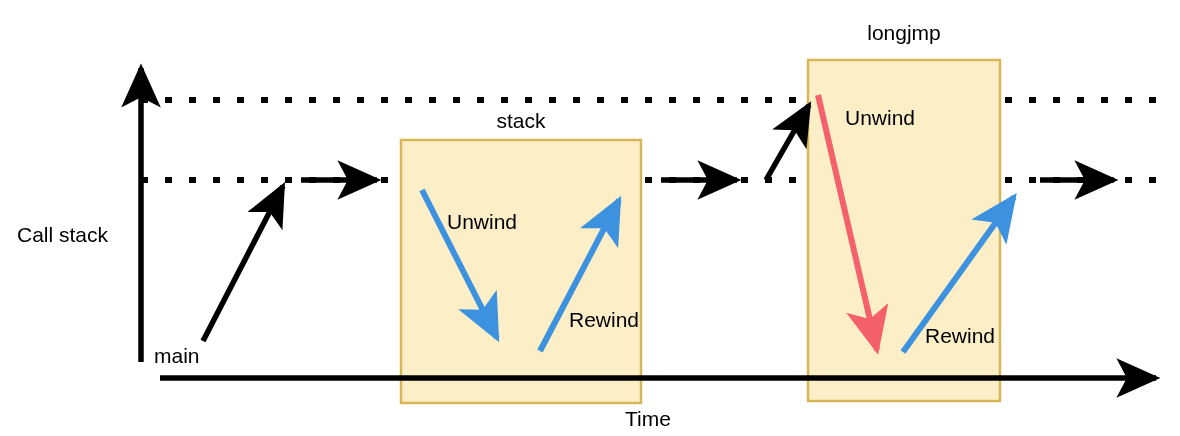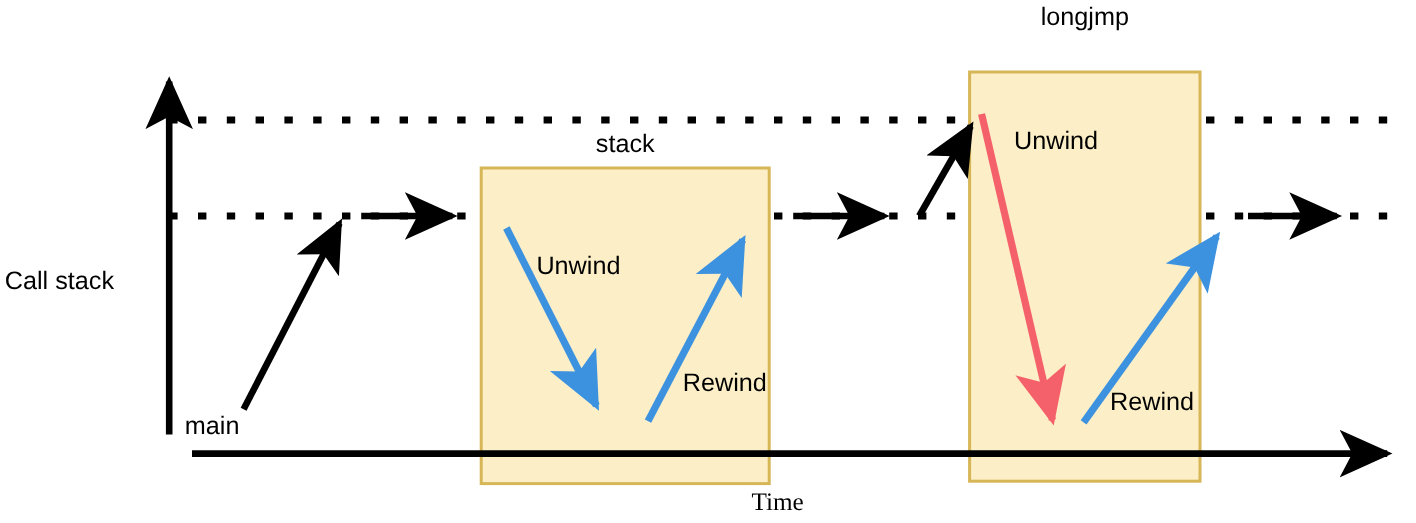--- a/index.html
+++ b/index.html
@@ -72,29 +72,29 @@
     <line x1="766" y1="180" x2="809" y2="105" stroke="#000000" stroke-width="5.5" marker-end="url(#ah-black)"></line>
     <line x1="1040" y1="180" x2="1114" y2="180" stroke="#000000" stroke-width="5.5" marker-end="url(#ah-black)"></line>
 
     <line x1="422" y1="190" x2="497" y2="338" stroke="#3D92E0" stroke-width="6" marker-end="url(#ah-blue)"></line>
     <line x1="540" y1="351" x2="619" y2="200" stroke="#3D92E0" stroke-width="6" marker-end="url(#ah-blue)"></line>
 
     <line x1="818" y1="95" x2="877" y2="350" stroke="#F4616A" stroke-width="6" marker-end="url(#ah-red)"></line>
     <line x1="903" y1="352" x2="1014" y2="197" stroke="#3D92E0" stroke-width="6" marker-end="url(#ah-blue)"></line>
   </svg>
 
-  <div class="lbl" style="left:4px; top:224px;">Call stack</div>
+  <div class="lbl" style="left:17px; top:224px;">Call stack</div>
 
-  <div class="lbl lbl-center" style="left:648px; top:408px;font-family:Liberation Serif, serif;">Time</div>
+  <div class="lbl lbl-center" style="left:648px; top:408px;">Time</div>
 
   <div class="lbl" style="left:154px; top:345px;">main</div>
 
   <div class="lbl lbl-center" style="left:521px; top:110px;">stack</div>
 
-  <div class="lbl lbl-center" style="left:904px; top:4px;">longjmp</div>
+  <div class="lbl lbl-center" style="left:904px; top:22px;">longjmp</div>
 
   <div class="lbl" style="left:447px; top:211px;">Unwind</div>
 
   <div class="lbl" style="left:569px; top:309px;">Rewind</div>
 
   <div class="lbl" style="left:845px; top:107px;">Unwind</div>
 
   <div class="lbl" style="left:925px; top:325px;">Rewind</div>
 
 </div>

